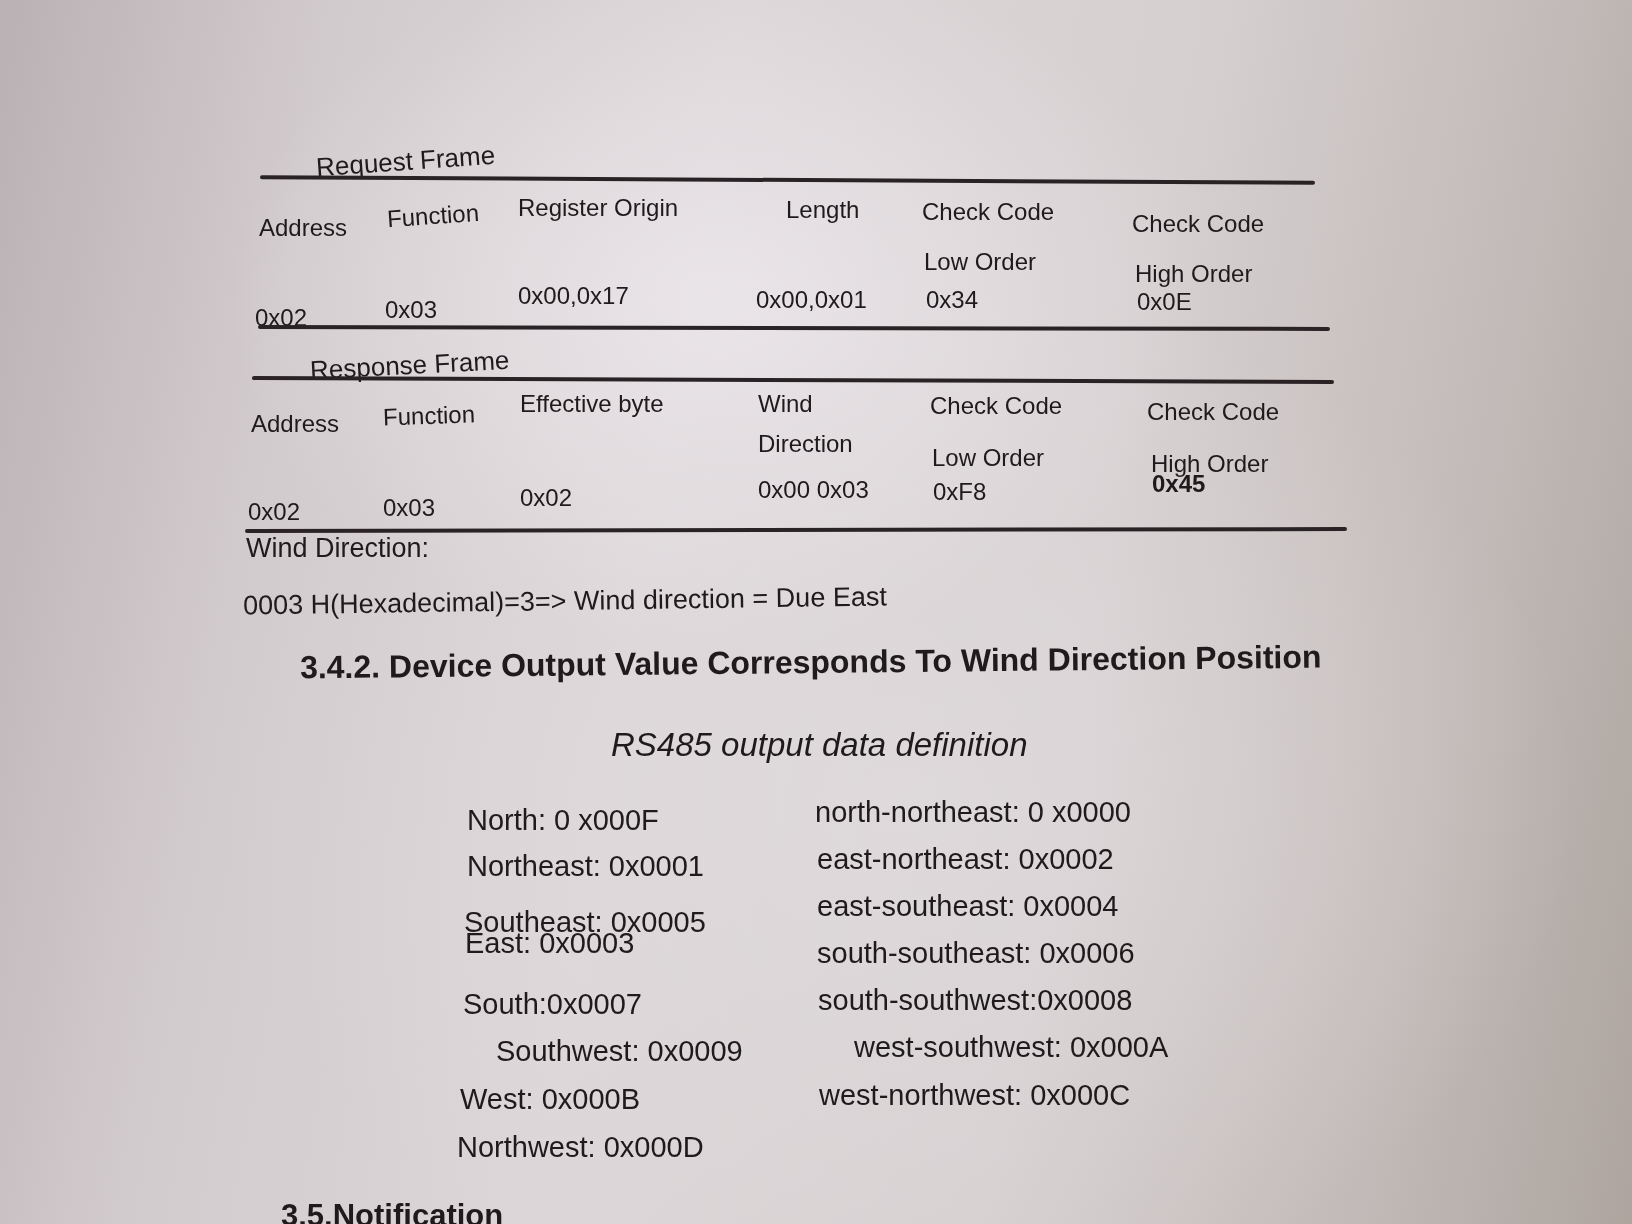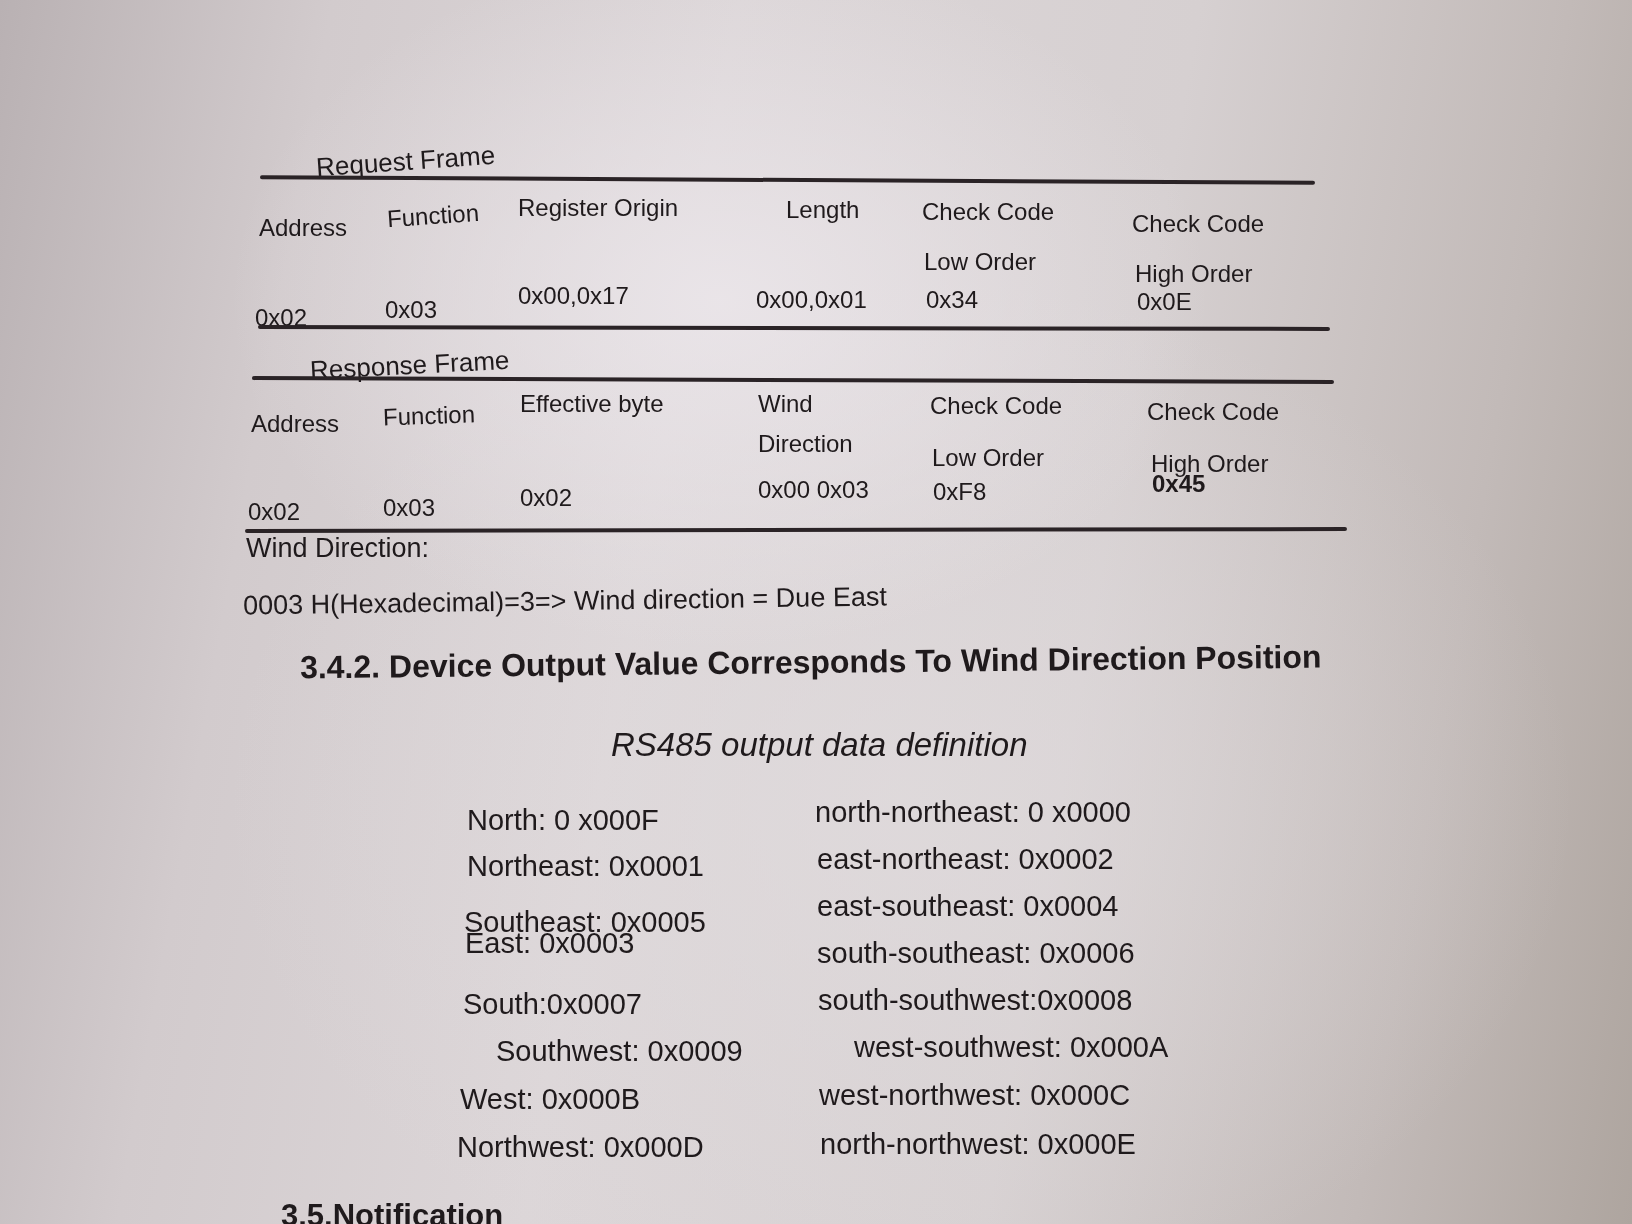--- a/index.html
+++ b/index.html
@@ -84,16 +84,15 @@
   <div class="abs map-item" style="left:460px; top:1083px;">West: 0x000B</div>
   <div class="abs map-item" style="left:457px; top:1131px;">Northwest: 0x000D</div>
 
   <div class="abs map-item" style="left:815px; top:796px;">north-northeast: 0 x0000</div>
   <div class="abs map-item" style="left:817px; top:843px;">east-northeast: 0x0002</div>
   <div class="abs map-item" style="left:817px; top:890px;">east-southeast: 0x0004</div>
   <div class="abs map-item" style="left:817px; top:937px;">south-southeast: 0x0006</div>
   <div class="abs map-item" style="left:818px; top:984px;">south-southwest:0x0008</div>
   <div class="abs map-item" style="left:819px; top:1031px;margin-left:35px;">west-southwest: 0x000A</div>
   <div class="abs map-item" style="left:819px; top:1079px;">west-northwest: 0x000C</div>
-  <div class="abs map-item" style="left:820px; top:1128px;">north-northwest: 0x000E</div>
 
   <div class="abs section-heading" style="left:281px; top:1198px; font-size:31px;">3.5.Notification</div>
 </div>
 
 </body></html>

